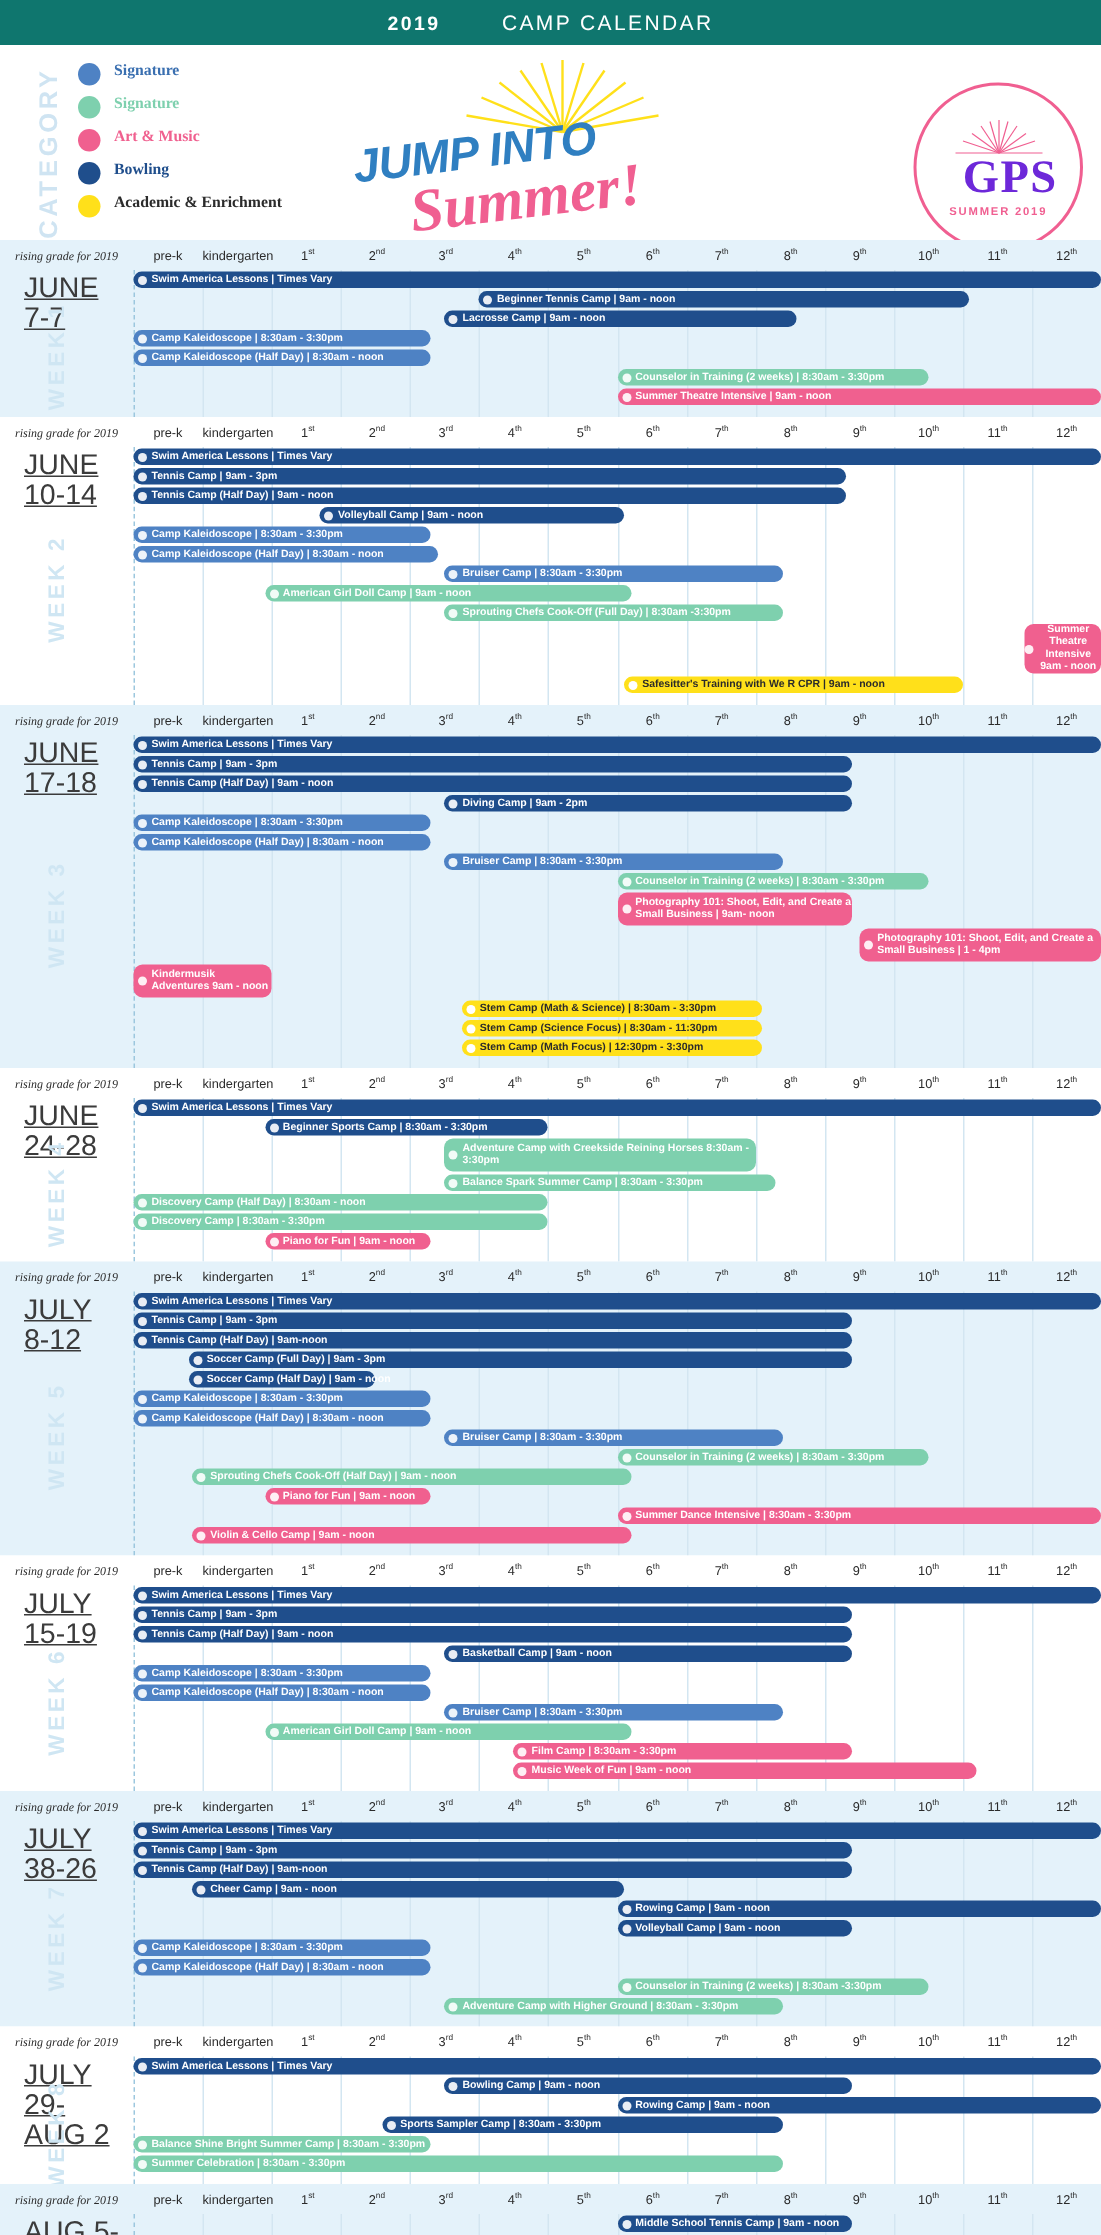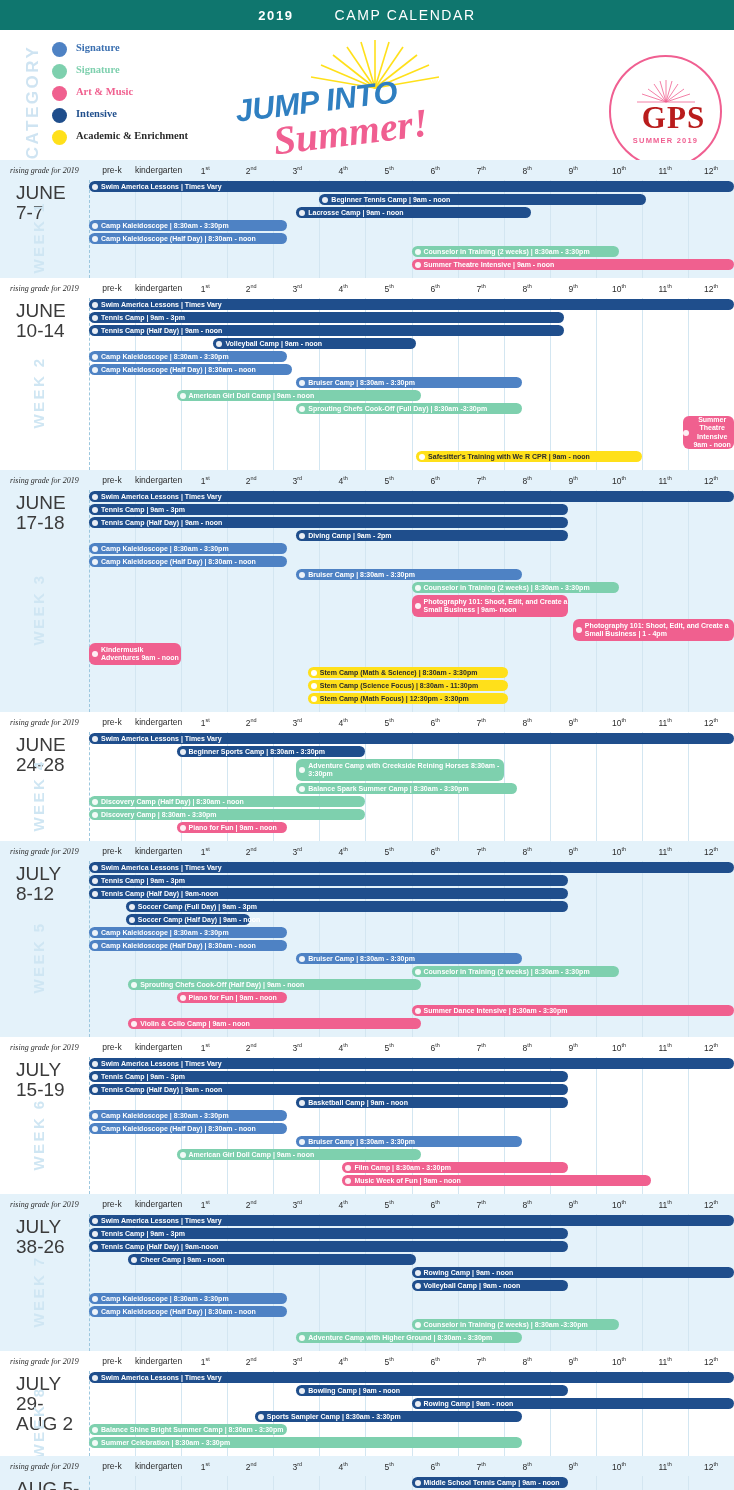--- a/index.html
+++ b/index.html
@@ -68,21 +68,21 @@
     width: 113px; height: 113px;
     border: 2px solid #f05f91; border-radius: 50%;
     background: #fff;
     display: flex; flex-direction: column;
     align-items: center; justify-content: center;
   }
   .logo .rays { margin-bottom: -2px; }
   .logo .gps {
     font-family: "Liberation Serif", serif;
     font-weight: bold; font-size: 31px;
-    color: #b91c1c; letter-spacing: 1px; line-height: 1; margin-left: 16px;
+    color: #6d28d9; letter-spacing: 1px; line-height: 1; margin-left: 16px;
   }
   .logo .sub {
     font-size: 7.5px; font-weight: bold; color: #f05f91;
     letter-spacing: 1.2px; margin-top: 3px;
   }
 
   
   .week { position: relative; }
   .week.shade { background: #e4f2fa; }
   .week.plain { background: #ffffff; }
@@ -119,21 +119,21 @@
   .grade-cell sup { font-size: 5.5px; }
 
   .week-body { position: relative; display: flex; }
   .week-left { width: 89px; flex: 0 0 89px; position: relative; }
   .month {
     font-size: 19px; color: #3b3b3b;
     line-height: 1.05;
     padding-left: 16px; padding-top: 3px;
     font-weight: normal;
   }
-  .month .d { display: block; }
+  .month .d { display: block; text-decoration: underline; }
 
   .lanes { position: relative; flex: 1 1 auto; }
   .gridlines { position: absolute; inset: 0; display: flex; pointer-events: none; }
   .gridcol { flex: 1 1 0; border-left: 1px solid #d3e6f1; }
   .gridcol:first-child { border-left: 1px dashed #9cc7de; }
   .gridcol:last-child { border-right: 0; }
   .bar {
     position: absolute;
     height: 11px;
     border-radius: 6px;
@@ -174,21 +174,21 @@
       <div class="legend-row">
         <span class="legend-dot" style="background: rgb(126, 208, 174);"></span>
         <span class="legend-label" style="color: rgb(126, 208, 174);">Signature</span>
       </div>
       <div class="legend-row">
         <span class="legend-dot" style="background: rgb(240, 96, 143);"></span>
         <span class="legend-label" style="color: rgb(240, 96, 143);">Art &amp; Music</span>
       </div>
       <div class="legend-row">
         <span class="legend-dot" style="background: rgb(31, 78, 140);"></span>
-        <span class="legend-label" style="color: rgb(31, 78, 140);">Intensive</span>
+        <span class="legend-label" style="color: rgb(31, 78, 140);">Bowling</span>
       </div>
       <div class="legend-row">
         <span class="legend-dot" style="background: rgb(255, 224, 26);"></span>
         <span class="legend-label" style="color: rgb(43, 43, 43);">Academic &amp; Enrichment</span>
       </div>
     </div>
 
   <div class="hero">
     <svg width="300" height="60" viewBox="0 0 300 60">
       <g stroke="#ffe01a" stroke-width="1.6" fill="none">

